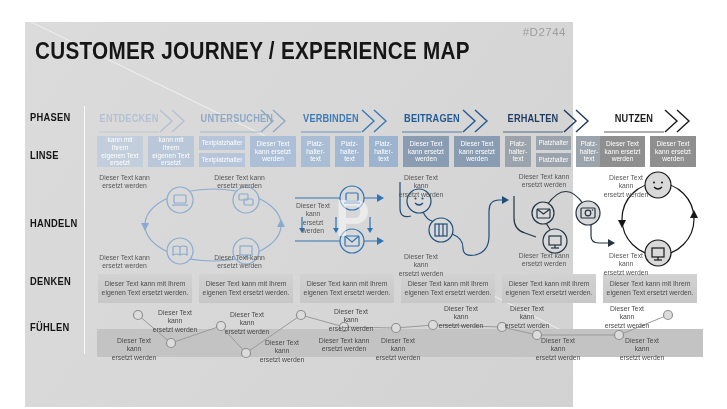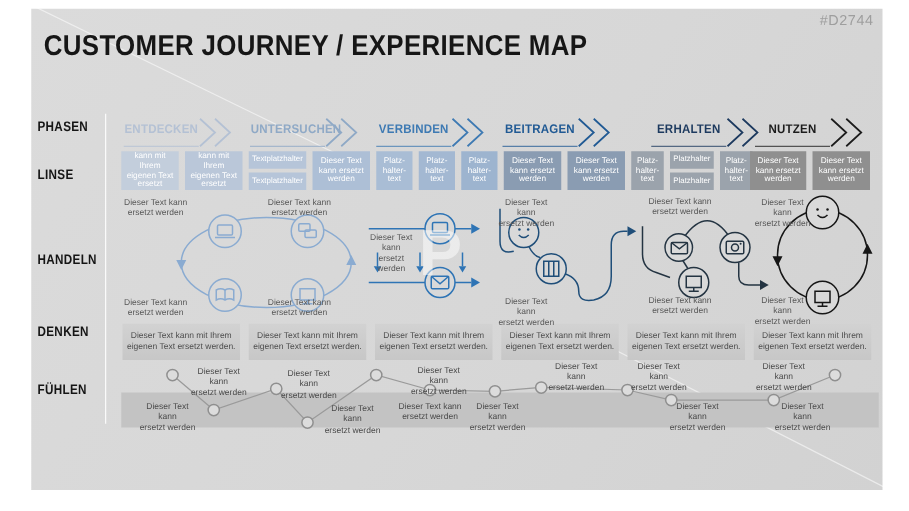--- a/index.html
+++ b/index.html
@@ -1,17 +1,17 @@
 <!DOCTYPE html>
 <html><head>
 <meta charset="utf-8">
 <style>
   html,body{margin:0;padding:0;background:#fff;font-family:"Liberation Sans",sans-serif;}
   #canvas{position:relative;width:727px;height:409px;background:#fff;overflow:hidden;}
-  #slide{position:absolute;left:25px;top:7px;width:681px;height:385px;
+  #slide{position:absolute;left:25px;top:22px;width:548px;height:385px;
          background:linear-gradient(125deg,#dbdbdb 0%,#d7d7d7 55%,#d2d2d2 100%);}
   .code{position:absolute;right:7px;top:4px;font-size:11.5px;color:#9e9e9e;letter-spacing:.5px;}
   .title{position:absolute;left:10px;top:16px;font-size:23px;font-weight:bold;color:#161616;
          transform:scaleX(.9);transform-origin:left top;white-space:nowrap;letter-spacing:.3px;}
   .vdiv{position:absolute;left:59px;top:84px;width:1px;height:248px;background:rgba(255,255,255,.85);}
   .row-label{position:absolute;left:5px;font-size:11px;font-weight:bold;color:#151515;
          transform:scaleX(.85);transform-origin:left top;letter-spacing:.3px;white-space:nowrap;}
   .phase{position:absolute;top:86px;width:99px;height:26px;}
   .phase .plbl{position:absolute;left:0;top:5px;width:64px;text-align:center;font-size:10px;
          font-weight:bold;letter-spacing:.2px;transform:scaleX(.92);transform-origin:center;white-space:nowrap;}
@@ -78,21 +78,21 @@
           </svg>
         </div>
         <div class="phase" style="left: 375px;">
           <div class="plbl" style="color: rgb(33, 90, 148);">BEITRAGEN</div>
           <svg width="99" height="26" viewBox="0 0 99 26">
             <line x1="2" y1="24" x2="62" y2="24" stroke="#215a94" stroke-width="1" opacity=".7"></line>
             <polyline points="63,2 75,13 63,24" fill="none" stroke="#215a94" stroke-width="1.4"></polyline>
             <polyline points="75,2 87,13 75,24" fill="none" stroke="#215a94" stroke-width="1.4"></polyline>
           </svg>
         </div>
-        <div class="phase" style="left: 476px; margin-left: 18px;">
+        <div class="phase" style="left: 476px;">
           <div class="plbl" style="color: rgb(29, 58, 95);">ERHALTEN</div>
           <svg width="99" height="26" viewBox="0 0 99 26">
             <line x1="2" y1="24" x2="62" y2="24" stroke="#1d3a5f" stroke-width="1" opacity=".7"></line>
             <polyline points="63,2 75,13 63,24" fill="none" stroke="#1d3a5f" stroke-width="1.4"></polyline>
             <polyline points="75,2 87,13 75,24" fill="none" stroke="#1d3a5f" stroke-width="1.4"></polyline>
           </svg>
         </div>
         <div class="phase" style="left: 577px;">
           <div class="plbl" style="color: rgb(28, 28, 28);">NUTZEN</div>
           <svg width="99" height="26" viewBox="0 0 99 26">

